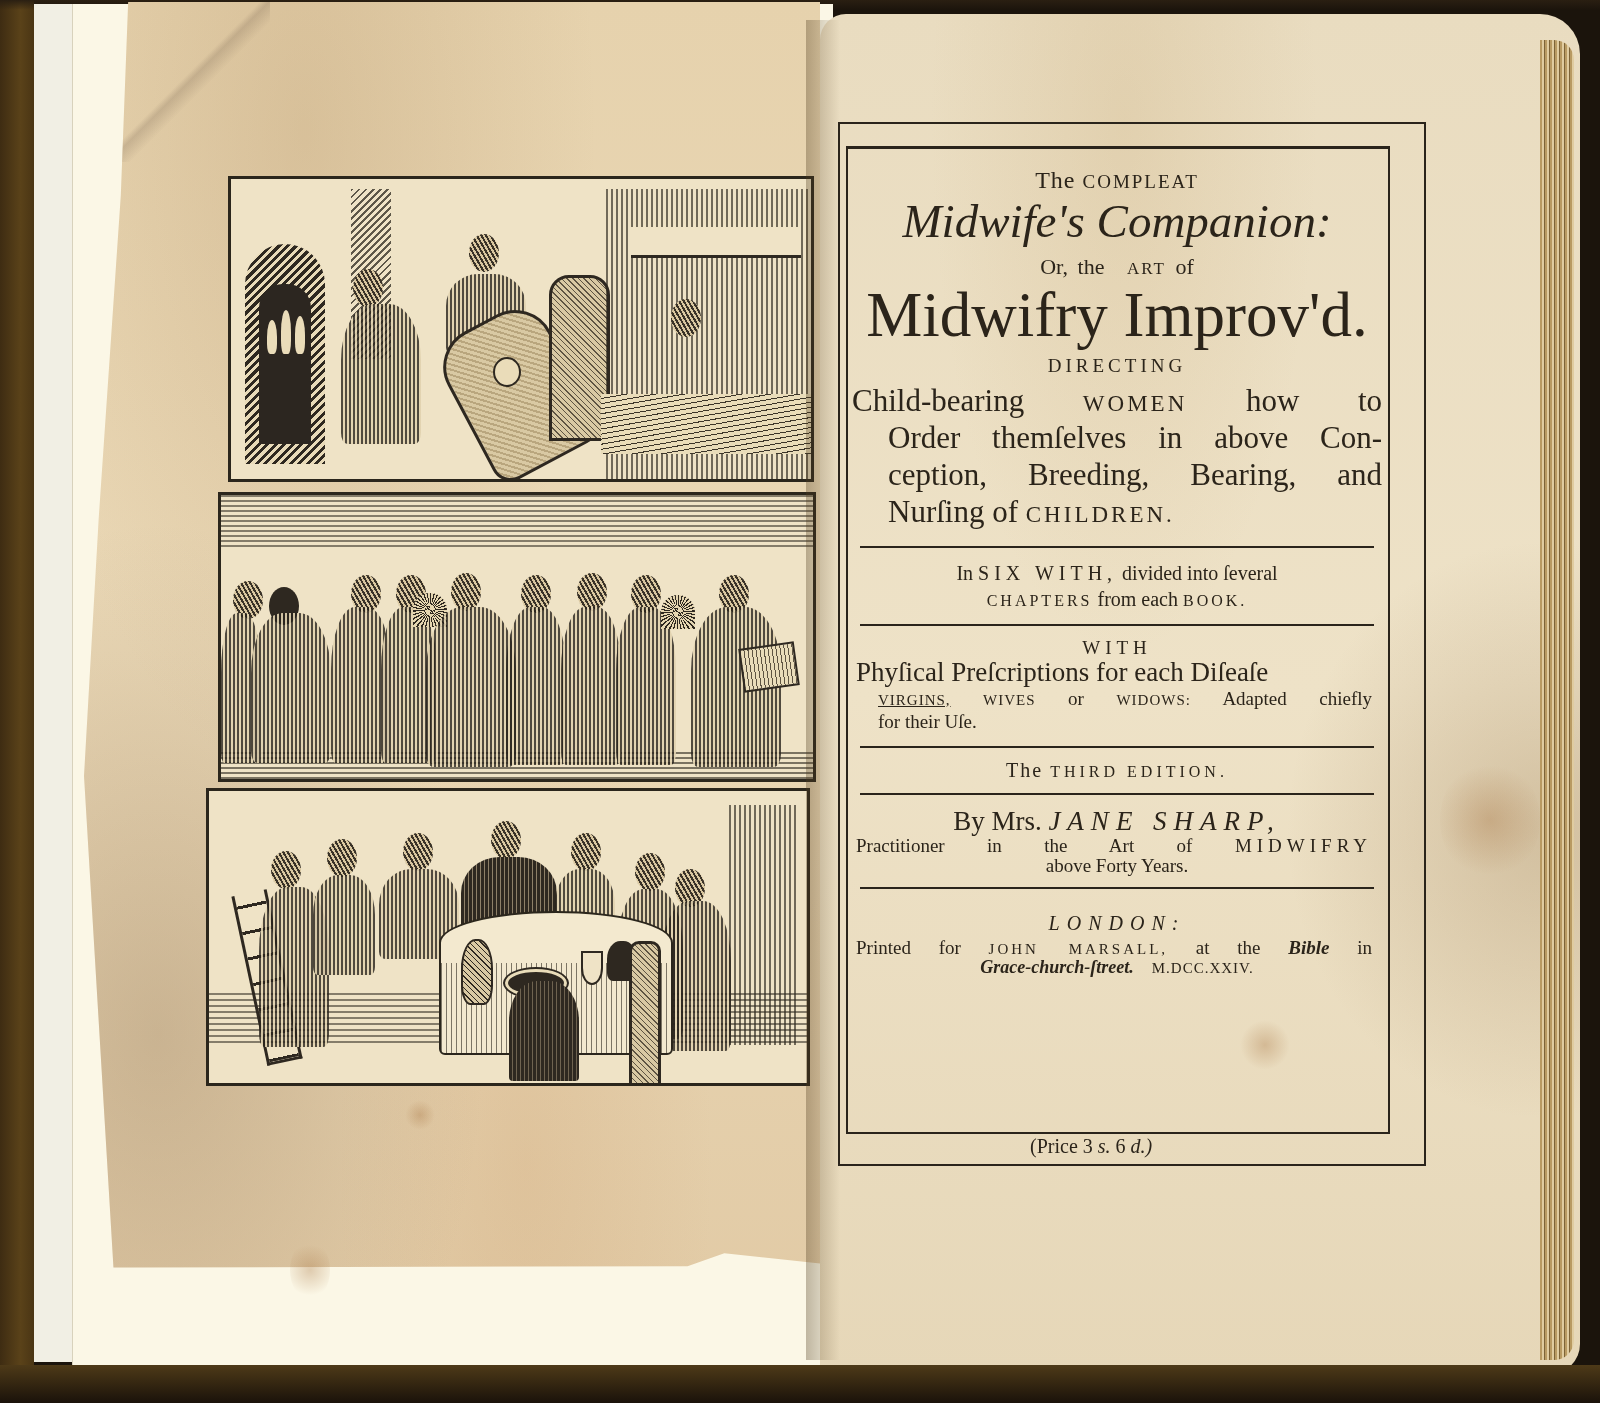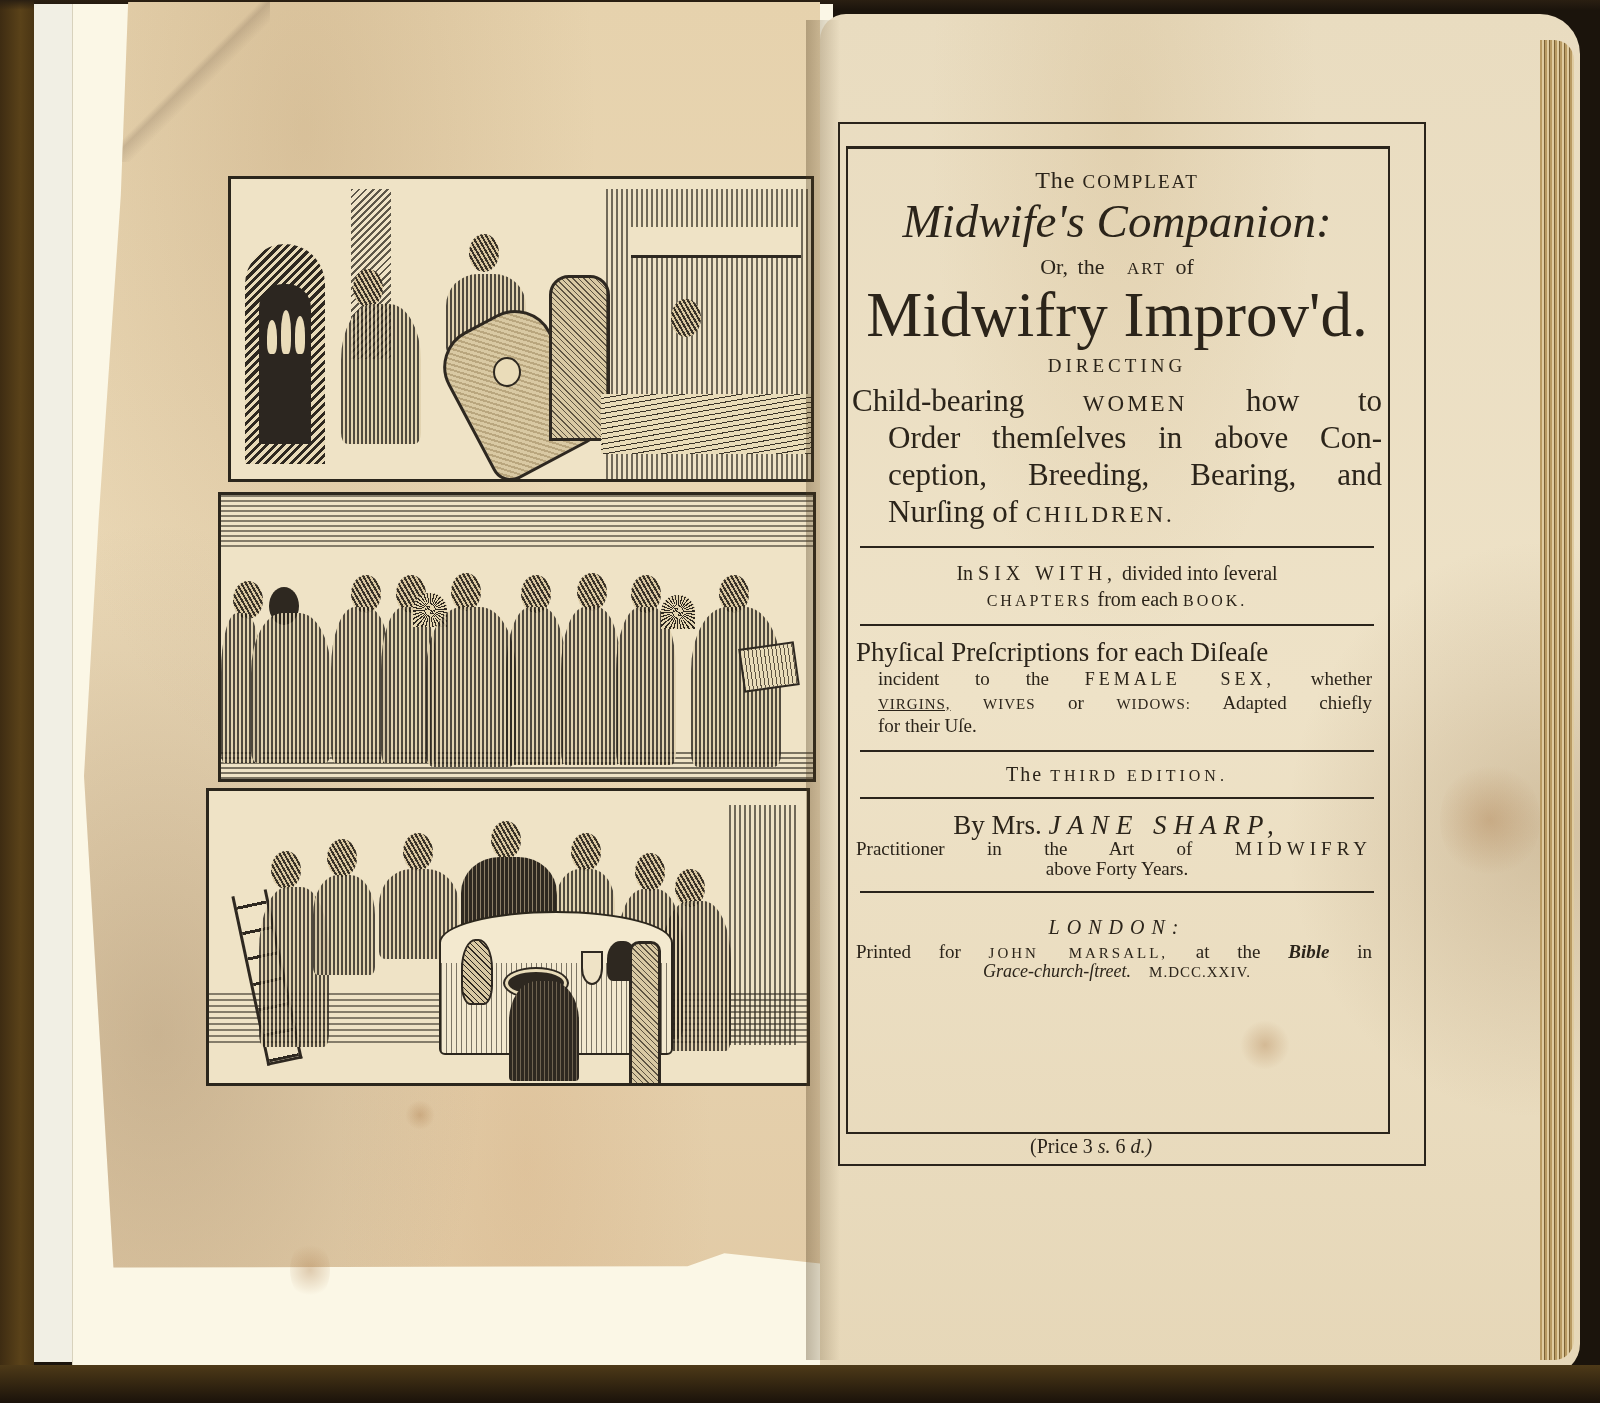--- a/index.html
+++ b/index.html
@@ -143,21 +143,21 @@
   .t-by { font-size: 27px; margin-top: 4px; }
   .t-by .name { font-style: italic; letter-spacing: 7px; }
   .t-pract { font-size: 19px; text-align: justify; text-align-last: justify; padding: 0 10px 0 4px; }
   .t-pract .spaced { letter-spacing: 5px; }
   .t-years { font-size: 19px; }
   .t-london { font-size: 20px; font-style: italic; letter-spacing: 7px; margin-top: 24px; }
   .t-printed { font-size: 19px; text-align: justify; text-align-last: justify; padding: 0 10px 0 4px; margin-top: 4px; }
   .t-printed .sc { font-size: 15px; letter-spacing: 3px; }
   .t-printed .it { font-style: italic; font-weight: bold; }
   .t-grace { font-size: 18px; }
-  .t-grace .it { font-style: italic; font-weight: normal; }
+  .t-grace .it { font-style: italic; font-weight: bold; }
   .t-grace .sc { font-size: 15px; letter-spacing: 1px; }
   .t-price { position: absolute; left: 1030px; top: 1136px; font-size: 20px; color: #2b241a; }
   .t-price .it { font-style: italic; }
   .foxing {
     position: absolute; border-radius: 50%;
     background: radial-gradient(circle, rgba(170,120,70,0.35), rgba(0,0,0,0) 70%);
   }
 </style>
 </head>
 <body>
@@ -298,26 +298,22 @@
     </div>
     <div>
       <span class="sc" style="text-transform:uppercase;">Chapters</span>
       <span>from each</span>
       <span class="sc" style="text-transform:uppercase;">Book.</span>
     </div>
   </div>
 
   <div class="rule"></div>
 
+  <p class="t-line t-with">WITH</p>
   <p class="t-line t-phys">Phyſical Preſcriptions for each Diſeaſe</p>
-  <div class="t-line t-incident">
-    <span>incident to the</span>
-    <span class="spaced">FEMALE SEX,</span>
-    <span>whether</span>
-  </div>
   <div class="t-line t-incident">
     <span class="sc" style="text-transform:uppercase;text-decoration:underline;">Virgins,</span>
     <span class="sc" style="text-transform:uppercase;">Wives</span>
     <span>or</span>
     <span class="sc" style="text-transform:uppercase;">Widows:</span>
     <span>Adapted chiefly</span>
   </div>
   <p class="t-line t-incident last">for their Uſe.</p>
 
   <div class="rule"></div>

